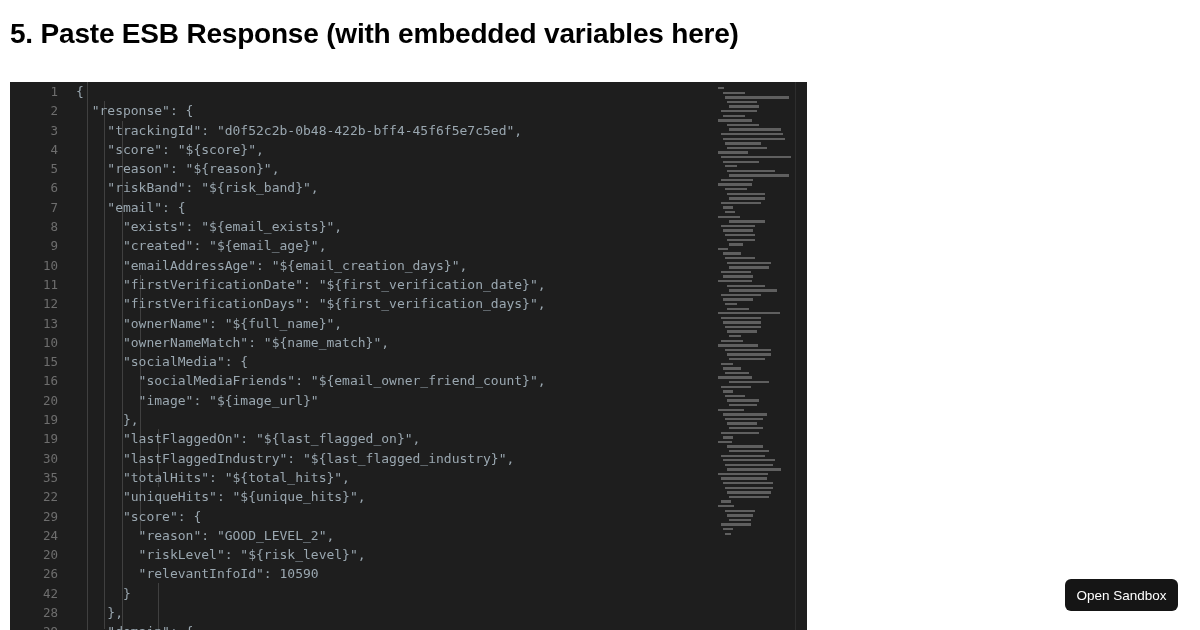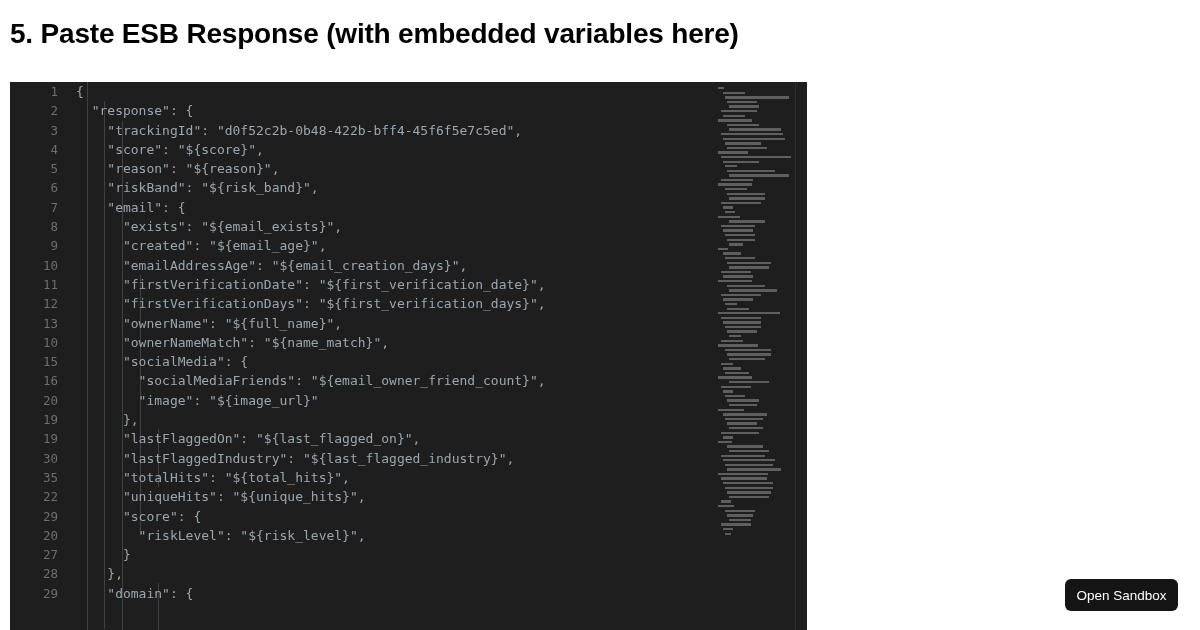--- a/index.html
+++ b/index.html
@@ -186,22 +186,24 @@
         <div class="code-line"><span class="ln">10</span><span class="code-text">      "ownerNameMatch": "${name_match}",</span></div>
         <div class="code-line"><span class="ln">15</span><span class="code-text">      "socialMedia": {</span></div>
         <div class="code-line"><span class="ln">16</span><span class="code-text">        "socialMediaFriends": "${email_owner_friend_count}",</span></div>
         <div class="code-line"><span class="ln">20</span><span class="code-text">        "image": "${image_url}"</span></div>
         <div class="code-line"><span class="ln">19</span><span class="code-text">      },</span></div>
         <div class="code-line"><span class="ln">19</span><span class="code-text">      "lastFlaggedOn": "${last_flagged_on}",</span></div>
         <div class="code-line"><span class="ln">30</span><span class="code-text">      "lastFlaggedIndustry": "${last_flagged_industry}",</span></div>
         <div class="code-line"><span class="ln">35</span><span class="code-text">      "totalHits": "${total_hits}",</span></div>
         <div class="code-line"><span class="ln">22</span><span class="code-text">      "uniqueHits": "${unique_hits}",</span></div>
         <div class="code-line"><span class="ln">29</span><span class="code-text">      "score": {</span></div>
+        <div class="code-line"><span class="ln">24</span><span class="code-text">        "reason": "GOOD_LEVEL_2",</span></div>
         <div class="code-line"><span class="ln">20</span><span class="code-text">        "riskLevel": "${risk_level}",</span></div>
-        <div class="code-line"><span class="ln">27</span><span class="code-text">      }</span></div>
+        <div class="code-line"><span class="ln">26</span><span class="code-text">        "relevantInfoId": 10590</span></div>
+        <div class="code-line"><span class="ln">42</span><span class="code-text">      }</span></div>
         <div class="code-line"><span class="ln">28</span><span class="code-text">    },</span></div>
         <div class="code-line"><span class="ln">29</span><span class="code-text">    "domain": {</span></div>
       </div>
   </div>
 
   <div id="minimap">
     <div id="minimap-inner">
         <div class="mini-row">
           <div class="mini-seg" style="left: 0px; width: 6px;"></div>
         </div>

